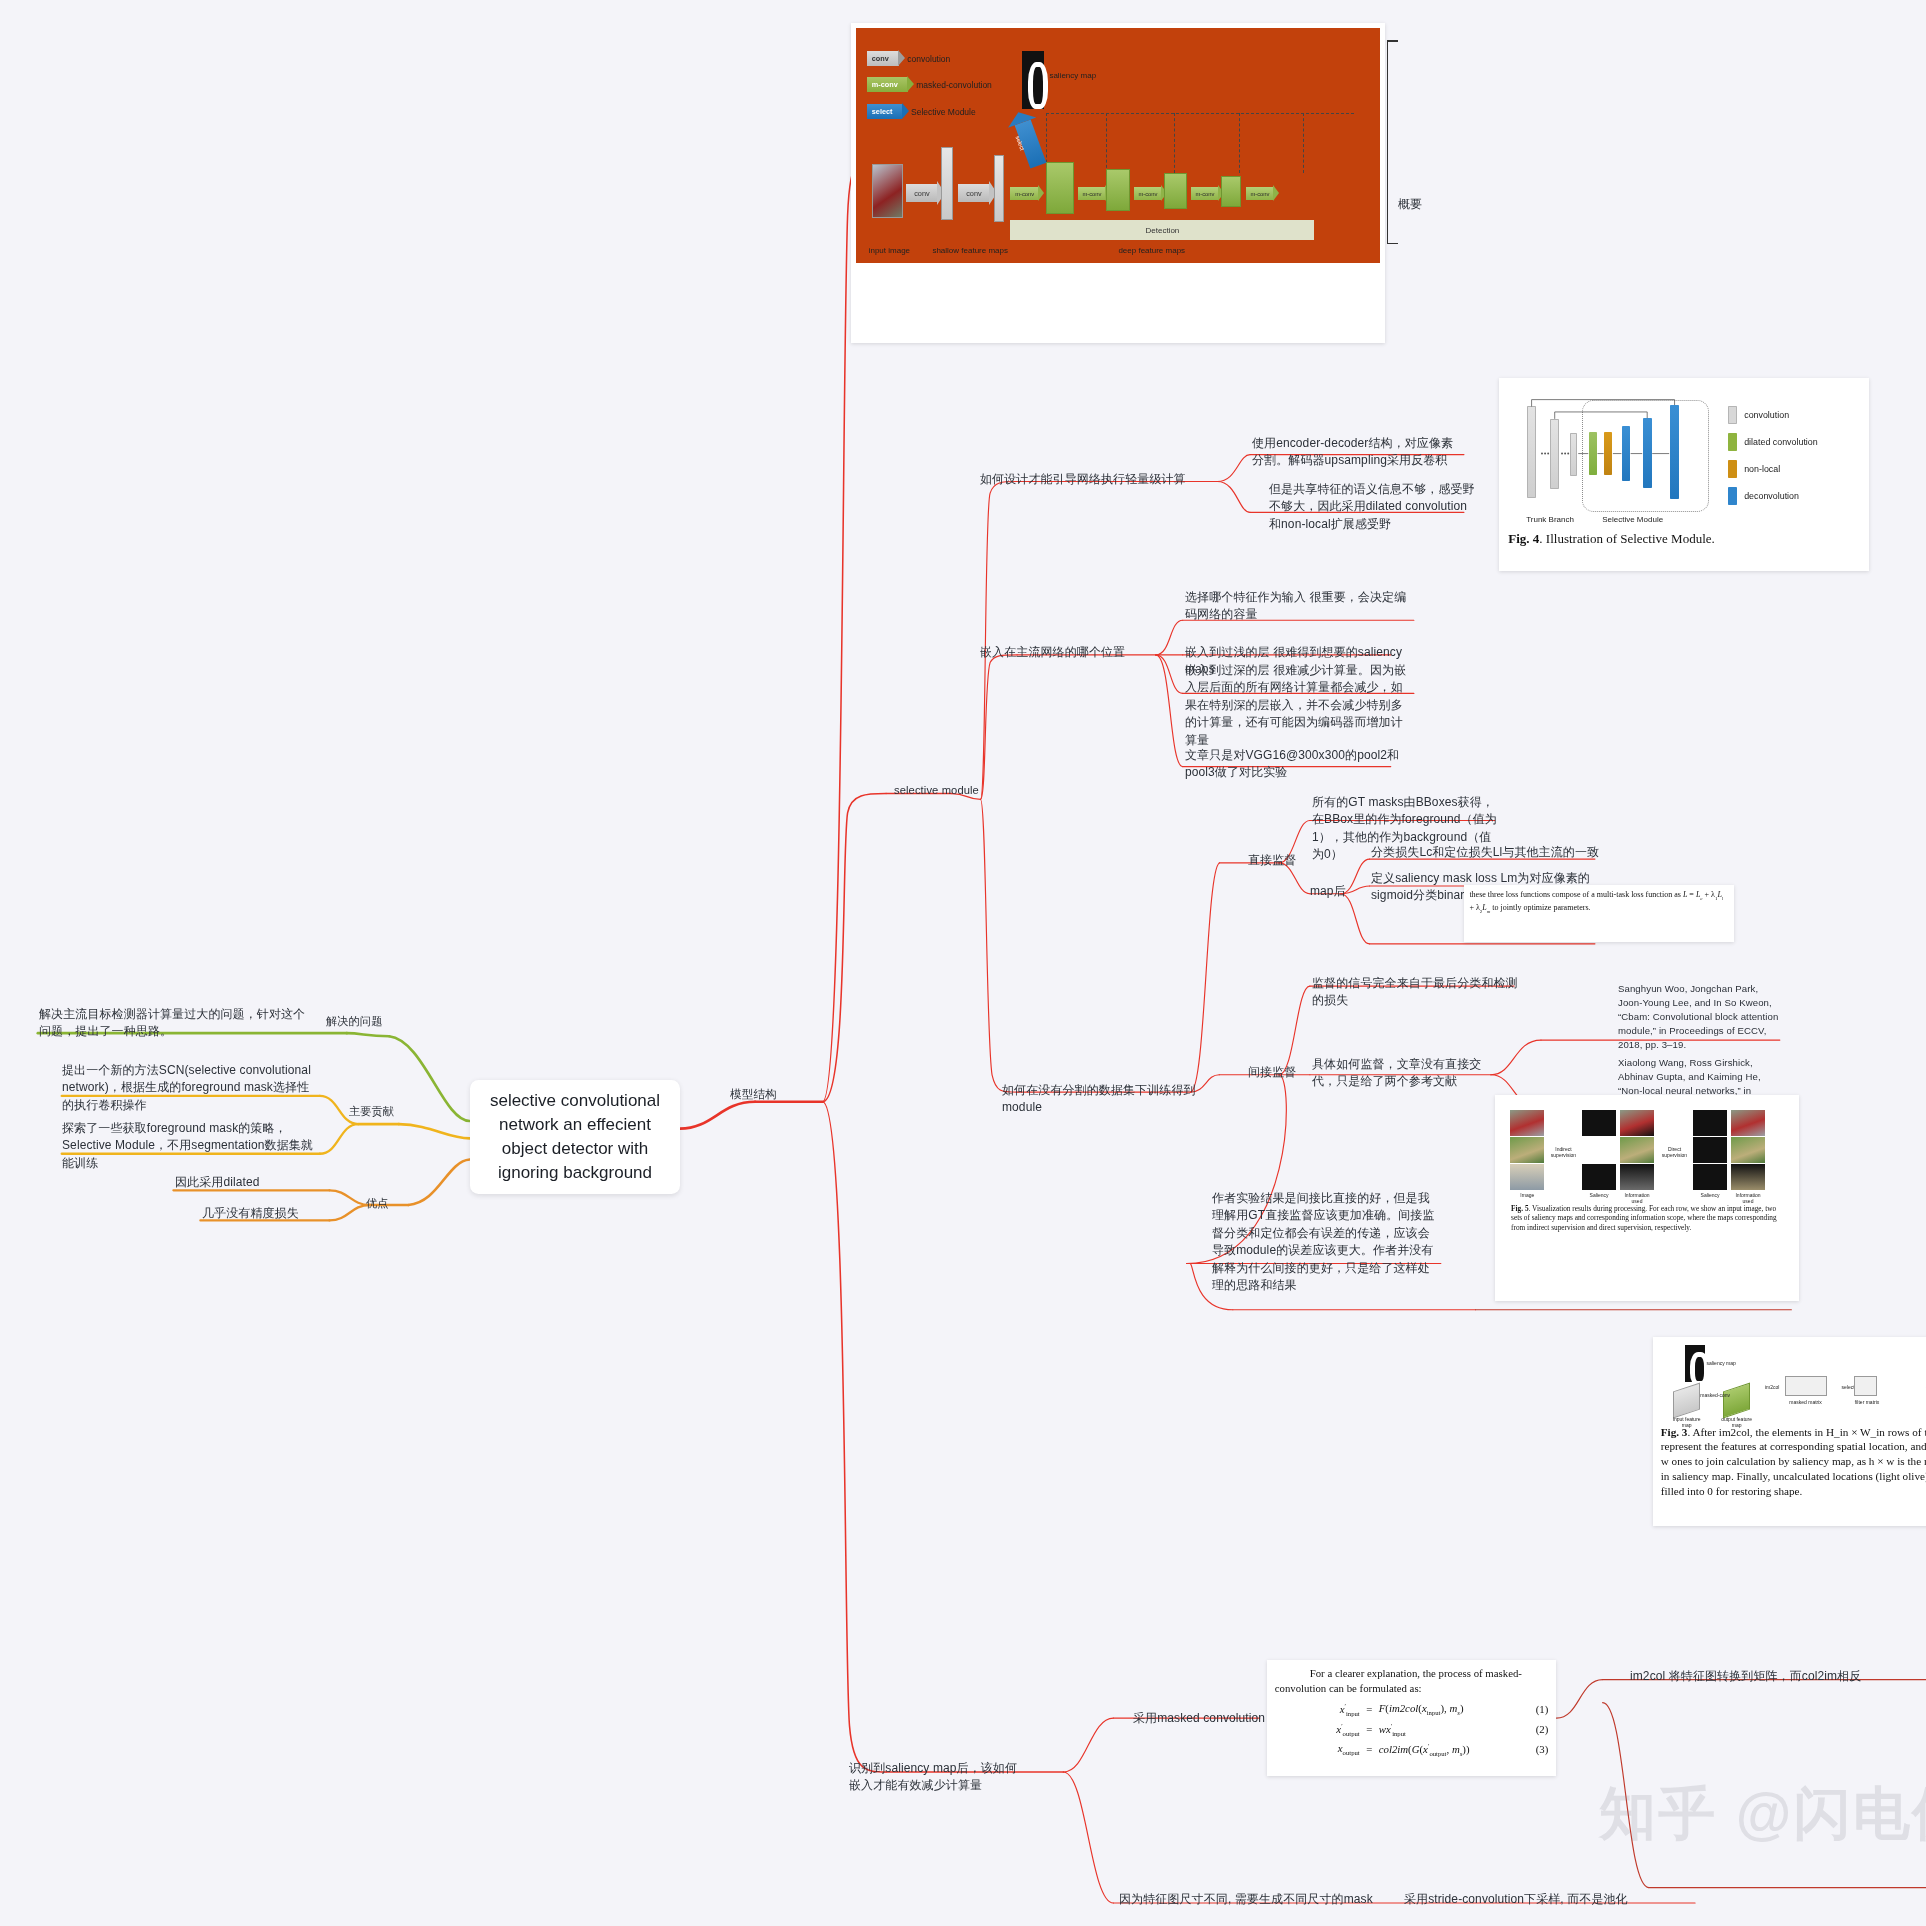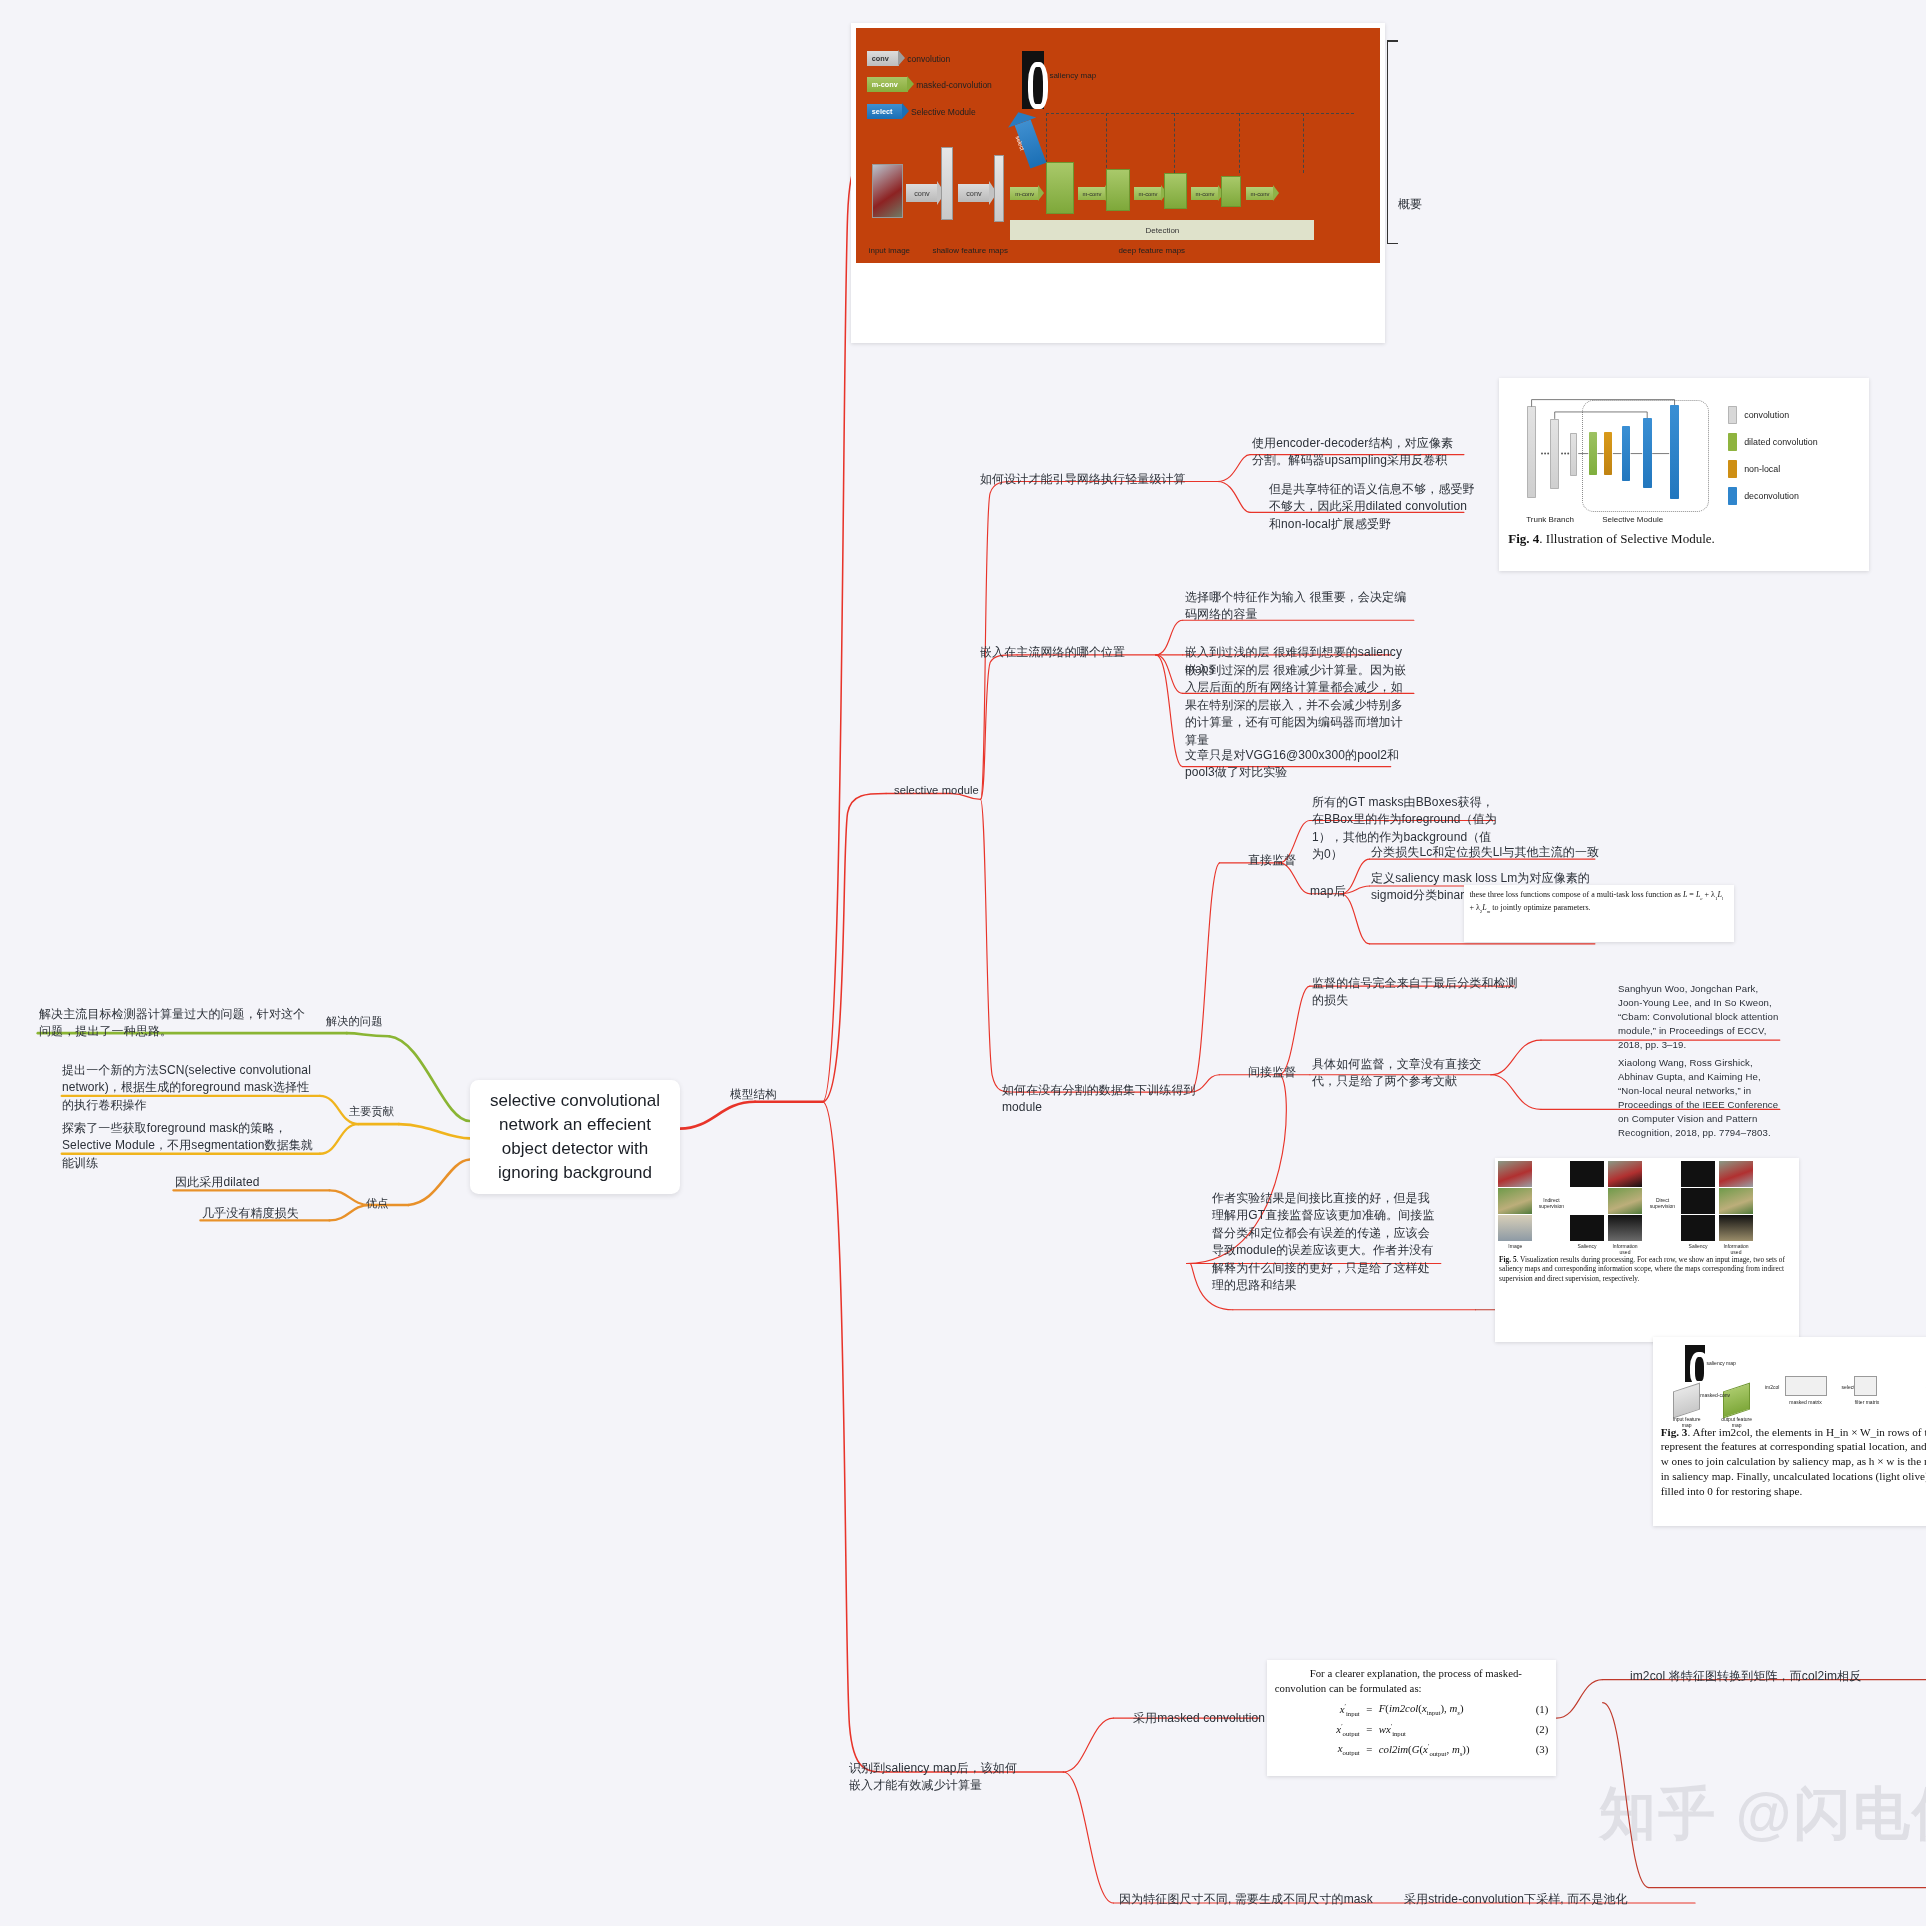--- a/index.html
+++ b/index.html
@@ -116,21 +116,21 @@
   .bar { position:absolute; border-radius: 0.8px; }
   .b-grey { background: linear-gradient(#e3e3e3,#cfcfcf); border:0.4px solid #b3b3b3; }
   .b-green { background: linear-gradient(#9dc262,#7fae3d); }
   .b-orange { background: linear-gradient(#d99a1a,#c08312); }
   .b-blue { background: linear-gradient(#3a8fd4,#2277be); }
   .dotbox { position:absolute; border: 0.8px dotted #8d8d8d; border-radius: 11.6px; }
   .leg-sq { position:absolute; width: 8.5px; height: 17.7px; border-radius:0.8px; }
   .leg-tx { position:absolute; font-size: 8.9px; color:#222; }
 
   
-  #fig5 { left: 1495px; top: 1158px; width: 304px; height: 184px; padding: 1px; }
+  #fig5 { left: 1495px; top: 1095px; width: 304px; height: 206px; padding: 13px; }
   .th { position:absolute; }
   .thlabel { position:absolute; font-size:5px; color:#222; text-align:center; }
 
   
   #fig3 { left: 1653px; top: 1337px; width: 401px; height: 189px; padding: 4.6px; }
 
   
   #formula-card { left: 1267px; top: 1660px; width: 289px; height: 116px; padding: 6.2px 7.7px; }
   .fml { font-family: "Liberation Serif","DejaVu Serif",serif; font-size: 10.8px; color:#111; }
   .fml-row { display:flex; align-items:center; margin: 5.4px 0 5.4px 27px; }

